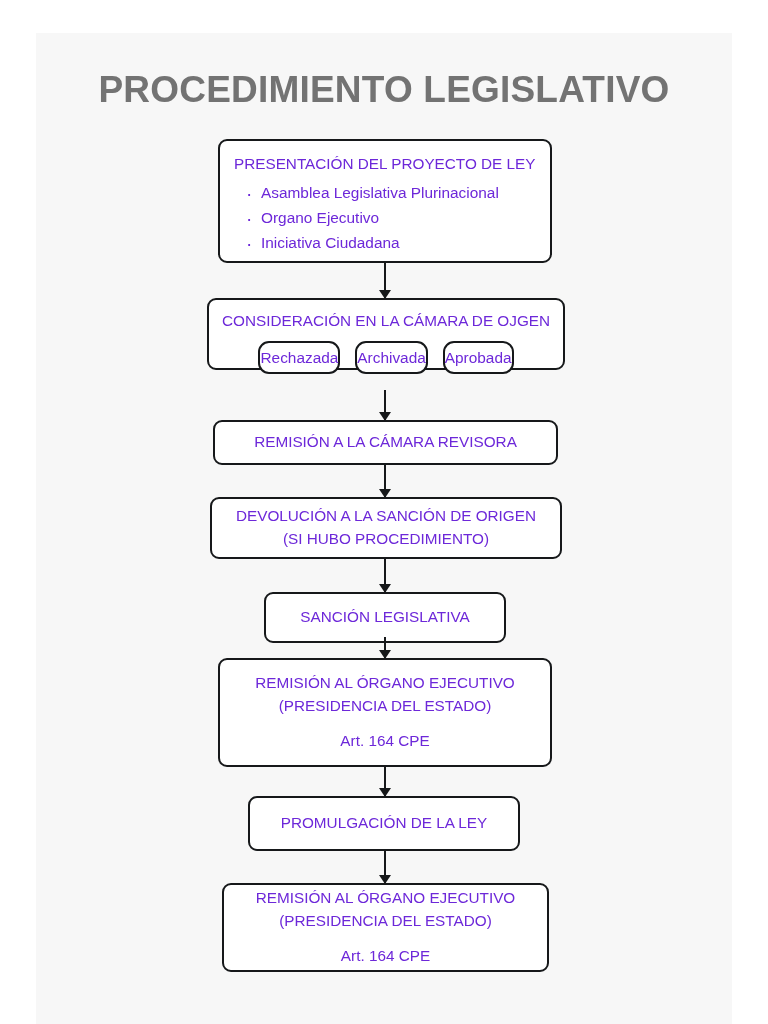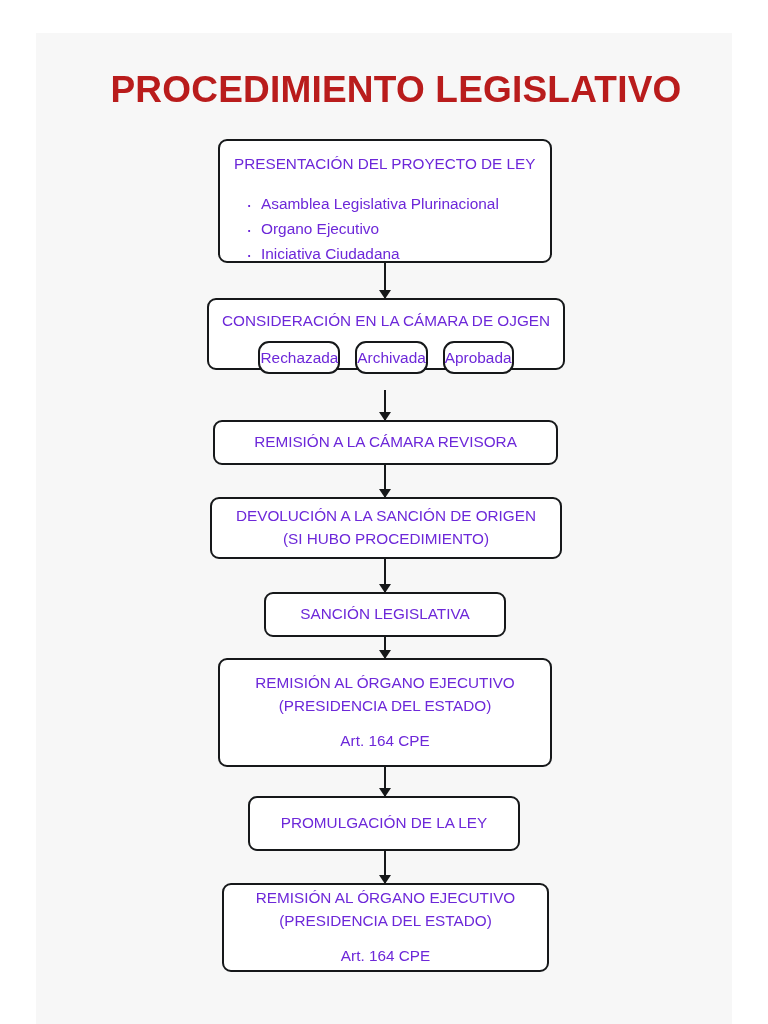--- a/index.html
+++ b/index.html
@@ -17,28 +17,28 @@
     position: absolute;
     left: 36px;
     top: 33px;
     width: 696px;
     height: 991px;
     background: #f7f7f7;
     overflow: hidden;
   }
   #title {
     position: absolute;
-    left: 12px;
+    left: 0;
     top: 36px;
     width: 696px;
     text-align: center;
     font-size: 37px;
     font-weight: bold;
     letter-spacing: 0.2px;
-    color: #b91c1c;
+    color: #737373;
     white-space: nowrap;
   }
   .node {
     position: absolute;
     box-sizing: border-box;
     border: 2px solid #16181a;
     border-radius: 9px;
     background: #ffffff;
     display: flex;
     flex-direction: column;
@@ -66,21 +66,21 @@
     padding: 13px 0 0 0;
   }
   #node-1 .head {
     font-size: 15.3px;
     line-height: 1.3;
     padding-left: 14px;
     white-space: nowrap;
   }
   #node-1 ul {
     list-style: none;
-    margin: 18px 0 0 0;
+    margin: 7px 0 0 0;
     padding: 0 0 0 24px;
   }
   #node-1 ul li {
     font-size: 15.4px;
     line-height: 1.62;
     position: relative;
     padding-left: 17px;
     white-space: nowrap;
   }
   #node-1 ul li::before {
@@ -117,21 +117,21 @@
     height: 33px;
     padding: 0 0;
     display: flex;
     align-items: center;
     justify-content: center;
     font-size: 15.4px;
     white-space: nowrap;
   }
   #node-3 { left: 177px; top: 387px; width: 345px; height: 45px; }
   #node-4 { left: 174px; top: 464px; width: 352px; height: 62px; }
-  #node-5 { left: 228px; top: 559px; width: 242px; height: 45px; }
+  #node-5 { left: 228px; top: 559px; width: 242px; height: 51px; }
   #node-6 { left: 182px; top: 625px; width: 334px; height: 109px; }
   #node-7 { left: 212px; top: 763px; width: 272px; height: 55px; }
   #node-8 { left: 186px; top: 850px; width: 327px; height: 89px; }
 
   .arrow {
     position: absolute;
     left: 348px;
     width: 2px;
     background: #16181a;
   }

